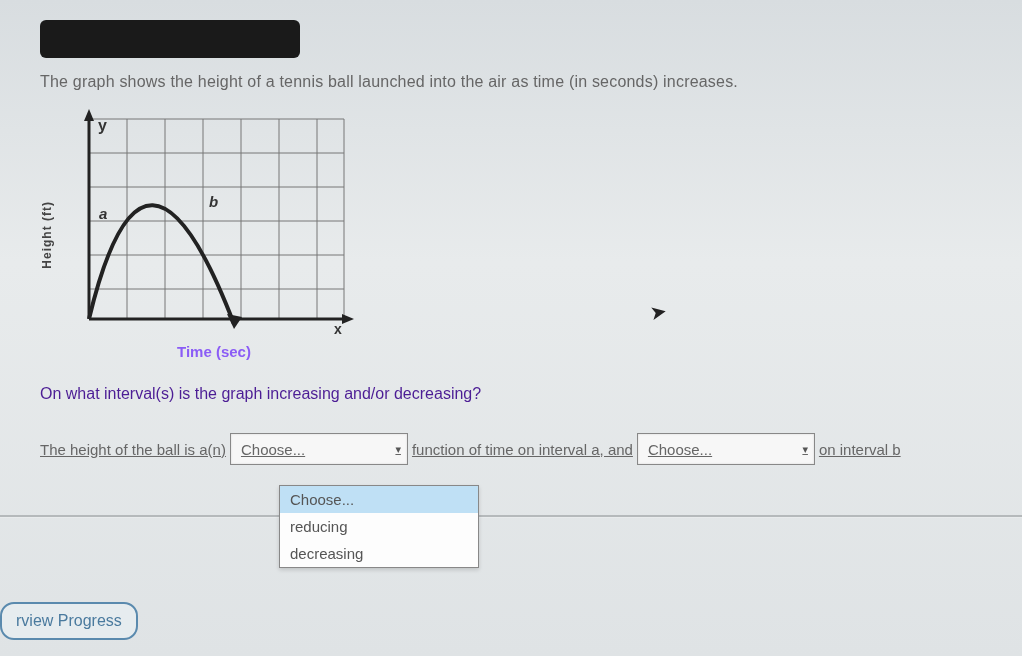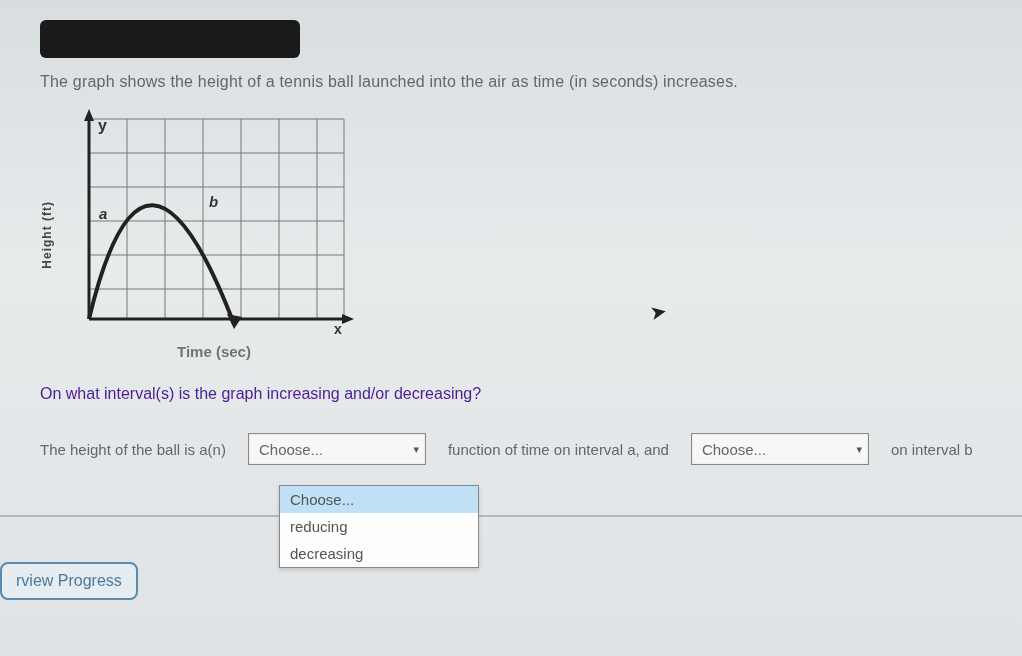--- a/index.html
+++ b/index.html
@@ -43,39 +43,40 @@
   }
   .graph {
     width: 290px;
     height: 230px;
     position: relative;
   }
   .xlabel {
     text-align: center;
     font-weight: bold;
     font-size: 15px;
-    color: #737373;
+    color: #8b5cf6;
     margin-top: 4px;
     margin-left: 50px;
     width: 200px;
   }
   .question {
     font-size: 16px;
     color: #4c1d95;
     margin: 25px 0 30px 0;
   }
   .answer-row {
     display: flex;
     align-items: center;
-    gap: 22px;
+    gap: 4px;
     font-size: 15px;
     color: #666;
     flex-wrap: nowrap;
     white-space: nowrap;
     position: relative;
+    text-decoration: underline;
   }
   .select-box {
     display: inline-flex;
     align-items: center;
     justify-content: space-between;
     border: 1px solid #888;
     background: #f7f7f7;
     padding: 4px 6px 4px 10px;
     min-width: 160px;
     height: 22px;
@@ -118,21 +119,22 @@
     margin-left: -40px;
   }
   .progress-btn {
     display: inline-block;
     border: 2px solid #5a8aae;
     color: #4a7a9e;
     background: #e6ecef;
     padding: 8px 14px;
     font-size: 16px;
     font-weight: 500;
-    border-radius: 8px;
+    border-radius: 14px;
+    margin-top: 40px;
   }
   .cursor {
     position: absolute;
     top: 300px;
     left: 650px;
     font-size: 20px;
     color: #222;
     transform: rotate(-10deg);
   }
 </style>

